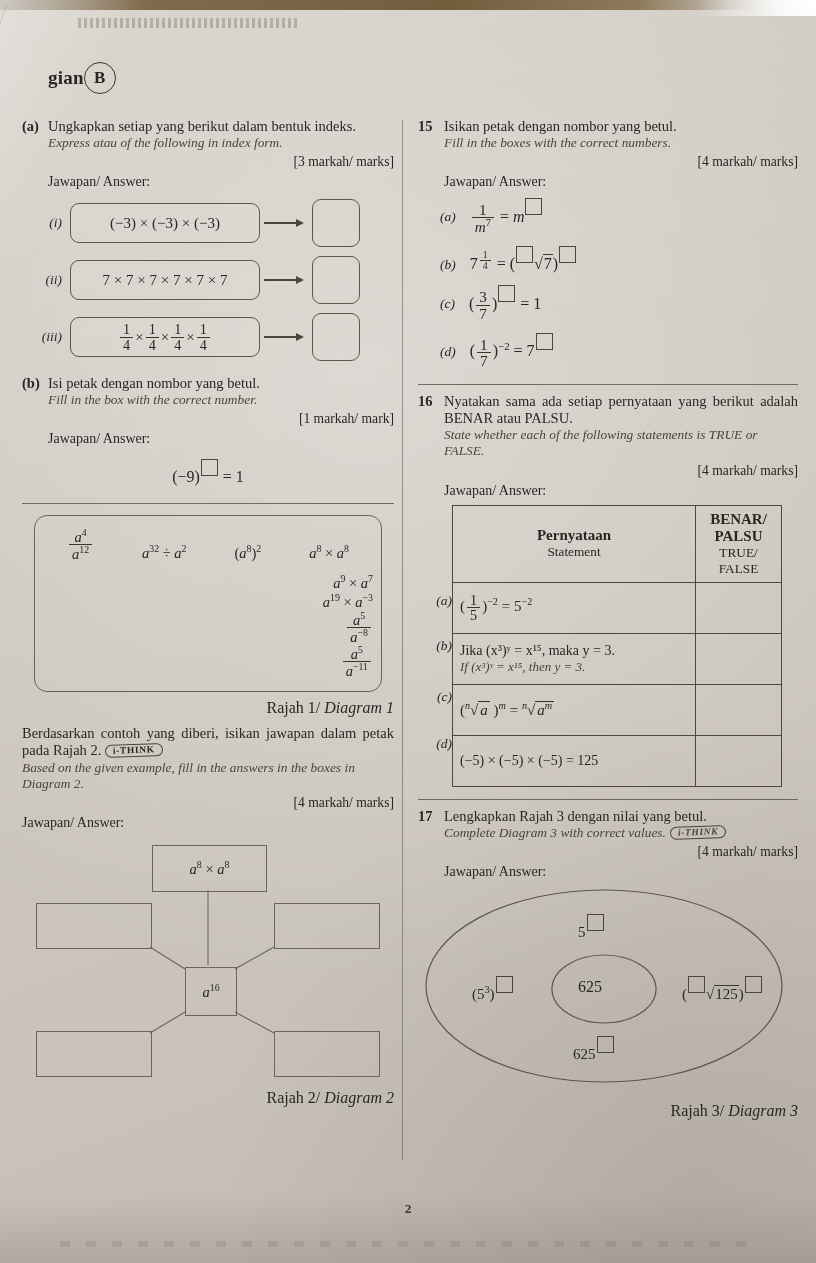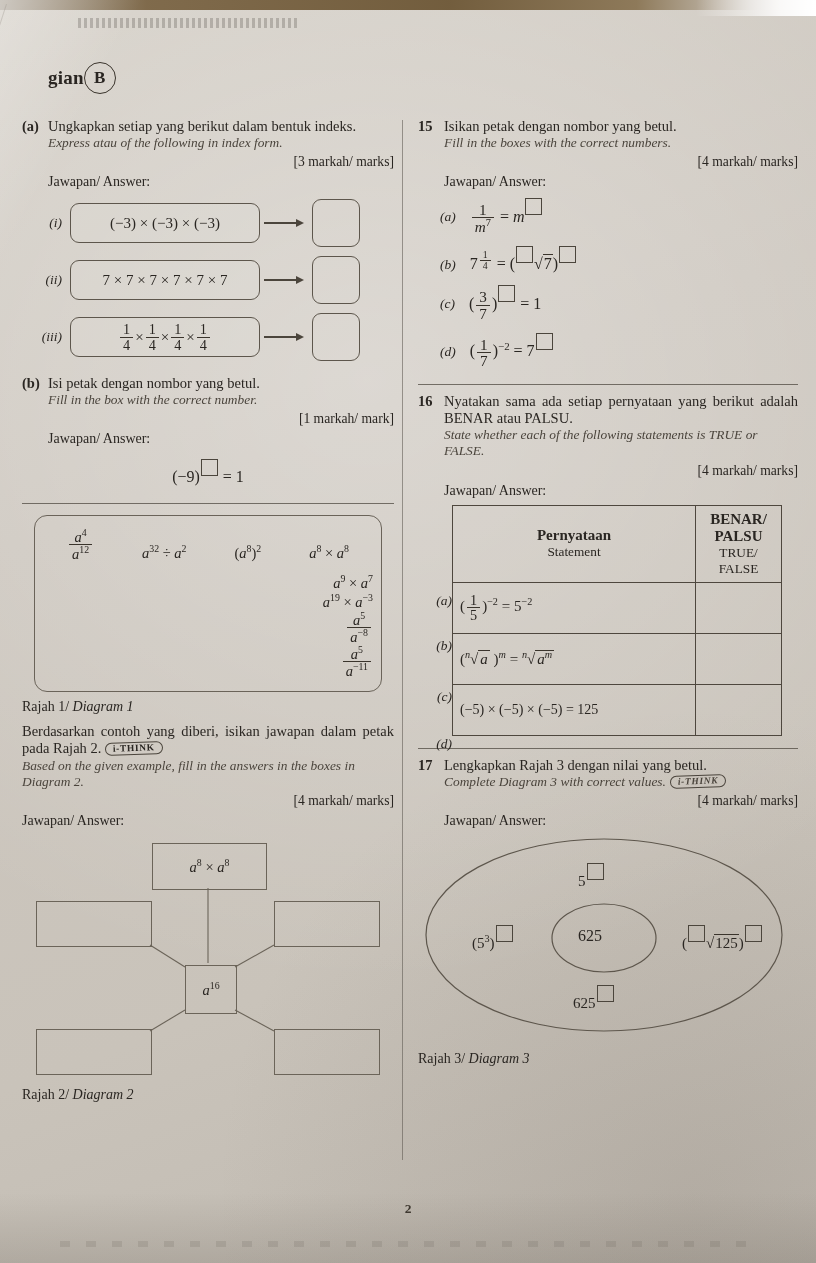--- a/index.html
+++ b/index.html
@@ -110,21 +110,21 @@
     vertical-align:super;margin:0 1px;
   }
 
   
   .rajah1{
     margin:11px auto 0 auto;width:330px;border:1.3px solid #6a6359;border-radius:13px;
     padding:12px 8px 13px 8px;
   }
   .r1row{display:flex;justify-content:space-around;align-items:flex-end;font-size:14.5px;}
   .r1row + .r1row{margin-top:12px;flex-direction:column;}
-  .caption{text-align:left;font-size:14px;margin-top:7px;}
+  .caption{text-align:right;font-size:16px;margin-top:7px;}
   .caption i{font-style:italic;}
 
   
   .ithink{
     display:inline-block;border:1.4px solid #4a443c;border-radius:14px;
     padding:0px 7px;font-size:9.5px;font-weight:bold;letter-spacing:.6px;
     vertical-align:2px;margin-left:4px;white-space:nowrap;
     transform:rotate(-2deg);
   }
 
@@ -394,20 +394,27 @@
         <td style="height:40px">
           <span style="font-size:15px">(<span class="frac">
                   <span class="num">1</span>
                   <span class="den">5</span>
                 </span>)<sup>−2</sup> = 5<sup>−2</sup></span>
         </td>
         <td></td>
       </tr>
       <tr>
         <td style="height:40px">
+          <div>Jika (x³)ʸ = x¹⁵, maka y = 3.</div>
+          <div class="en" style="font-size:13px">If (x³)ʸ = x¹⁵, then y = 3.</div>
+        </td>
+        <td></td>
+      </tr>
+      <tr>
+        <td style="height:40px">
           <span style="font-size:15px">(<sup><span class="it">n</span></sup>√<span style="border-top:1.1px solid #3a342c;padding:0 2px" class="it">a</span> )<sup><span class="it">m</span></sup> = <sup><span class="it">n</span></sup>√<span style="border-top:1.1px solid #3a342c;padding:0 2px"><span class="it">a</span><sup><span class="it">m</span></sup></span></span>
         </td>
         <td></td>
       </tr>
       <tr>
         <td style="height:40px">(−5) × (−5) × (−5) = 125</td>
         <td></td>
       </tr>
     </tbody>
       </table>

